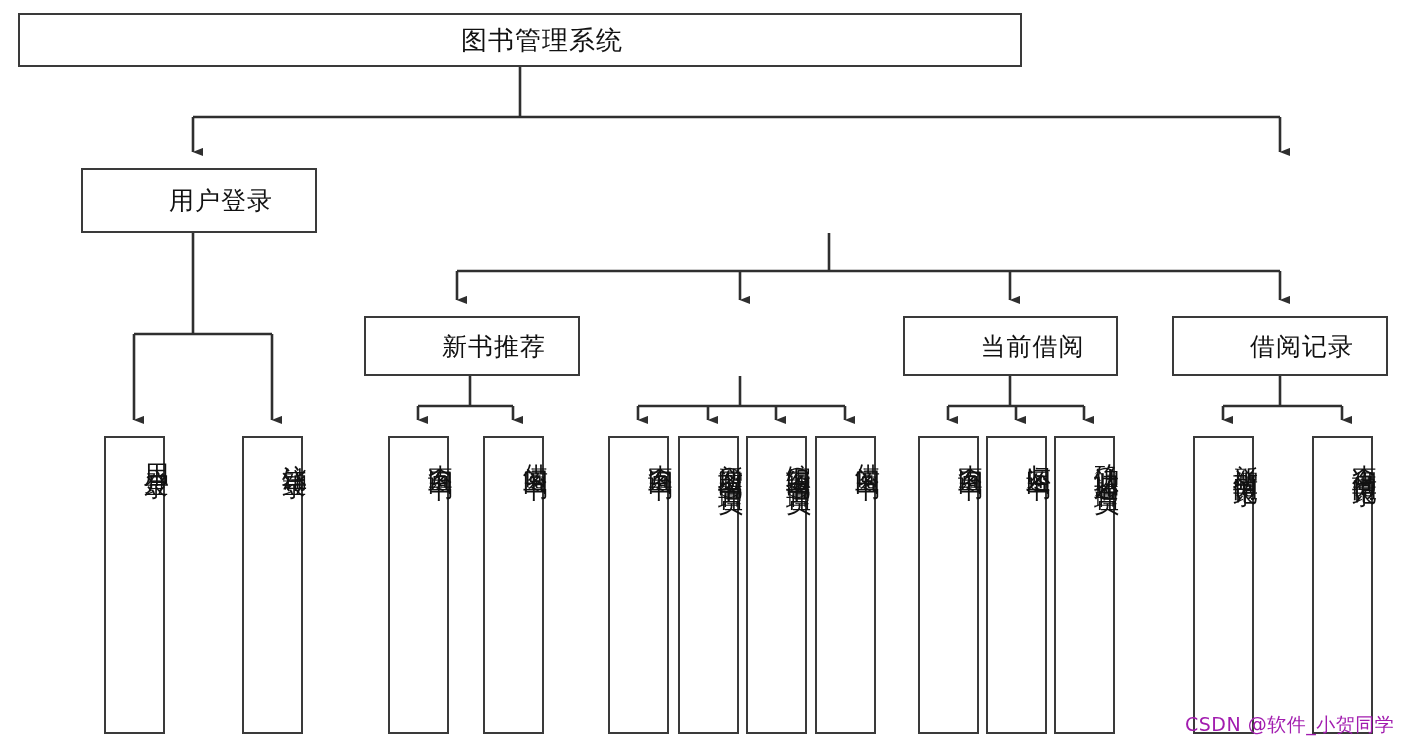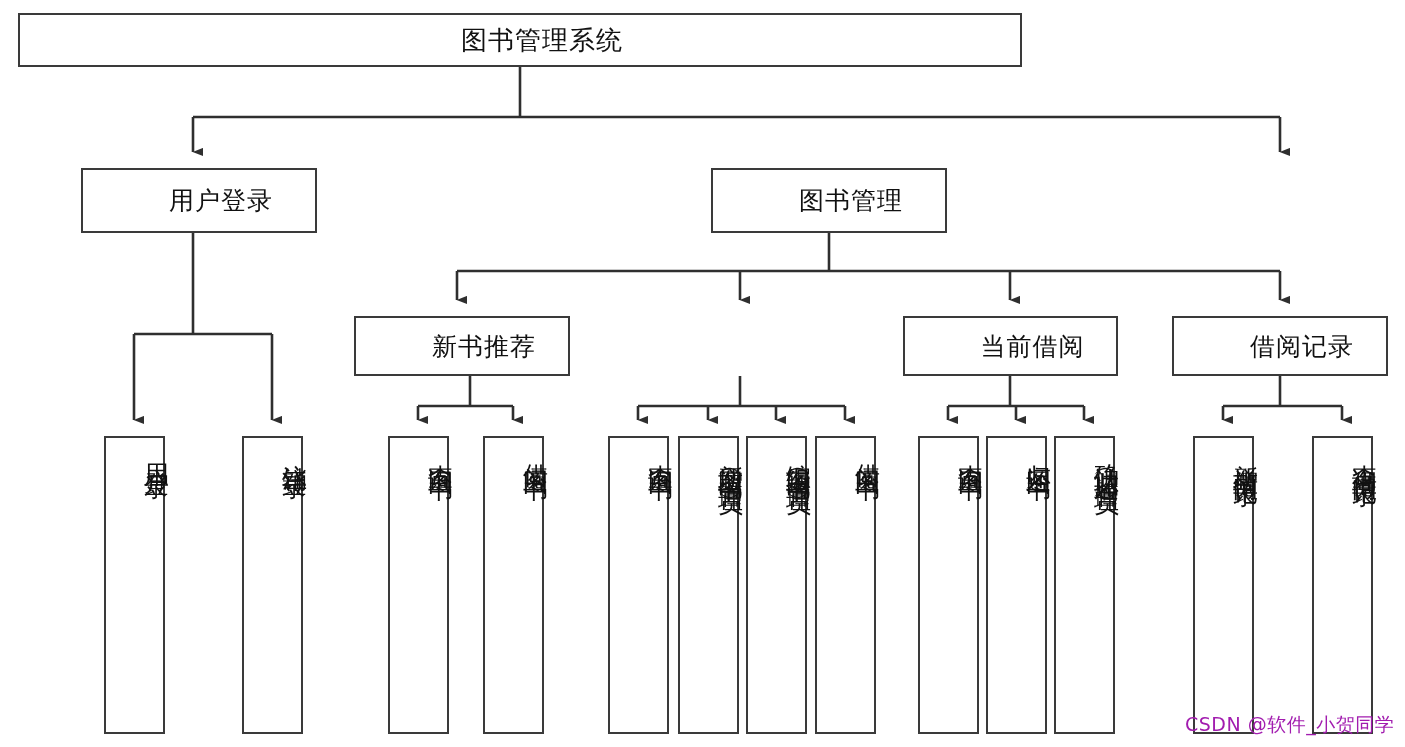--- a/index.html
+++ b/index.html
@@ -101,25 +101,22 @@
     </g>
   </svg>
 
   <div class="node h root" style="left:18px;top:13px;width:1004px;height:54px;">
     <span>图书管理系统</span>
   </div>
 
   <div class="node h" style="left:81px;top:168px;width:236px;height:65px;">
     <span>用户登录</span>
   </div>
-  <div class="node h" style="left:711px;top:168px;width:236px;height:65px;">
-    <span>图书管理</span>
-  </div>
 
-  <div class="node h" style="left:354px;top:316px;width:216px;height:60px;">
+  <div class="node h" style="left:364px;top:316px;width:216px;height:60px;">
     <span>新书推荐</span>
   </div>
   <div class="node h" style="left:1172px;top:316px;width:216px;height:60px;">
     <span>借阅记录</span>
   </div>
   <div class="node h" style="left:903px;top:316px;width:215px;height:60px;">
     <span>当前借阅</span>
   </div>
 
   <div class="node v" style="left:104px;top:436px;width:61px;height:298px;">

